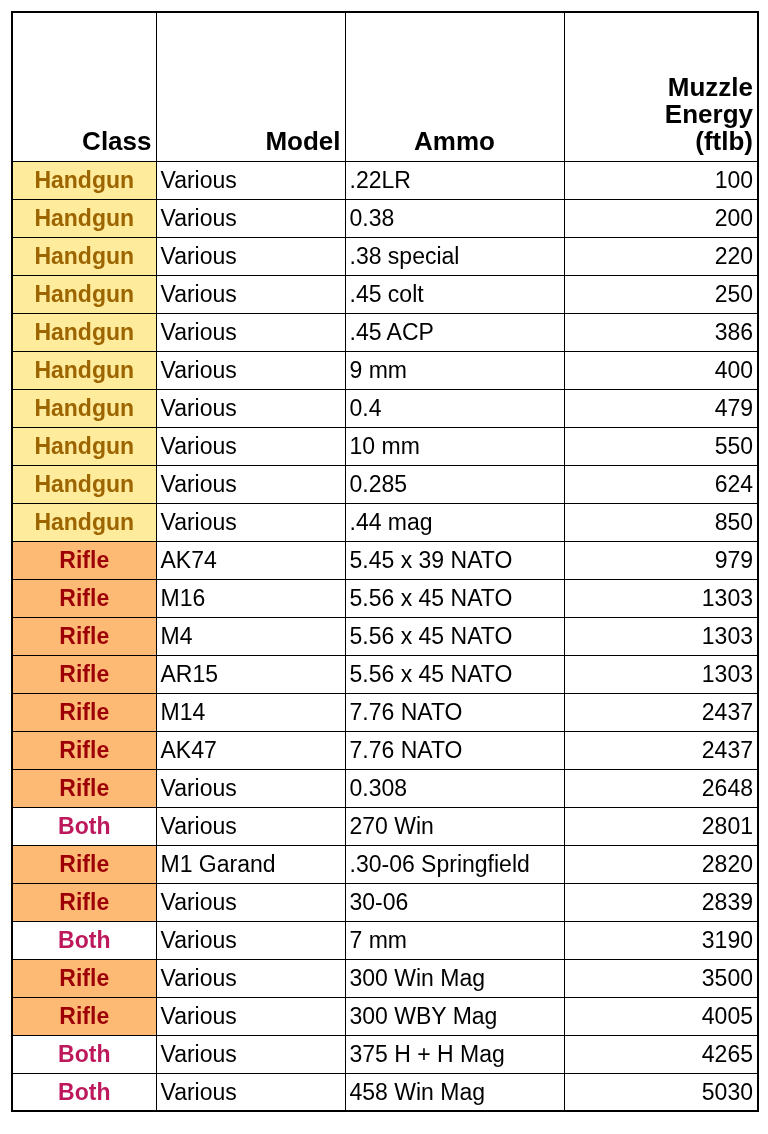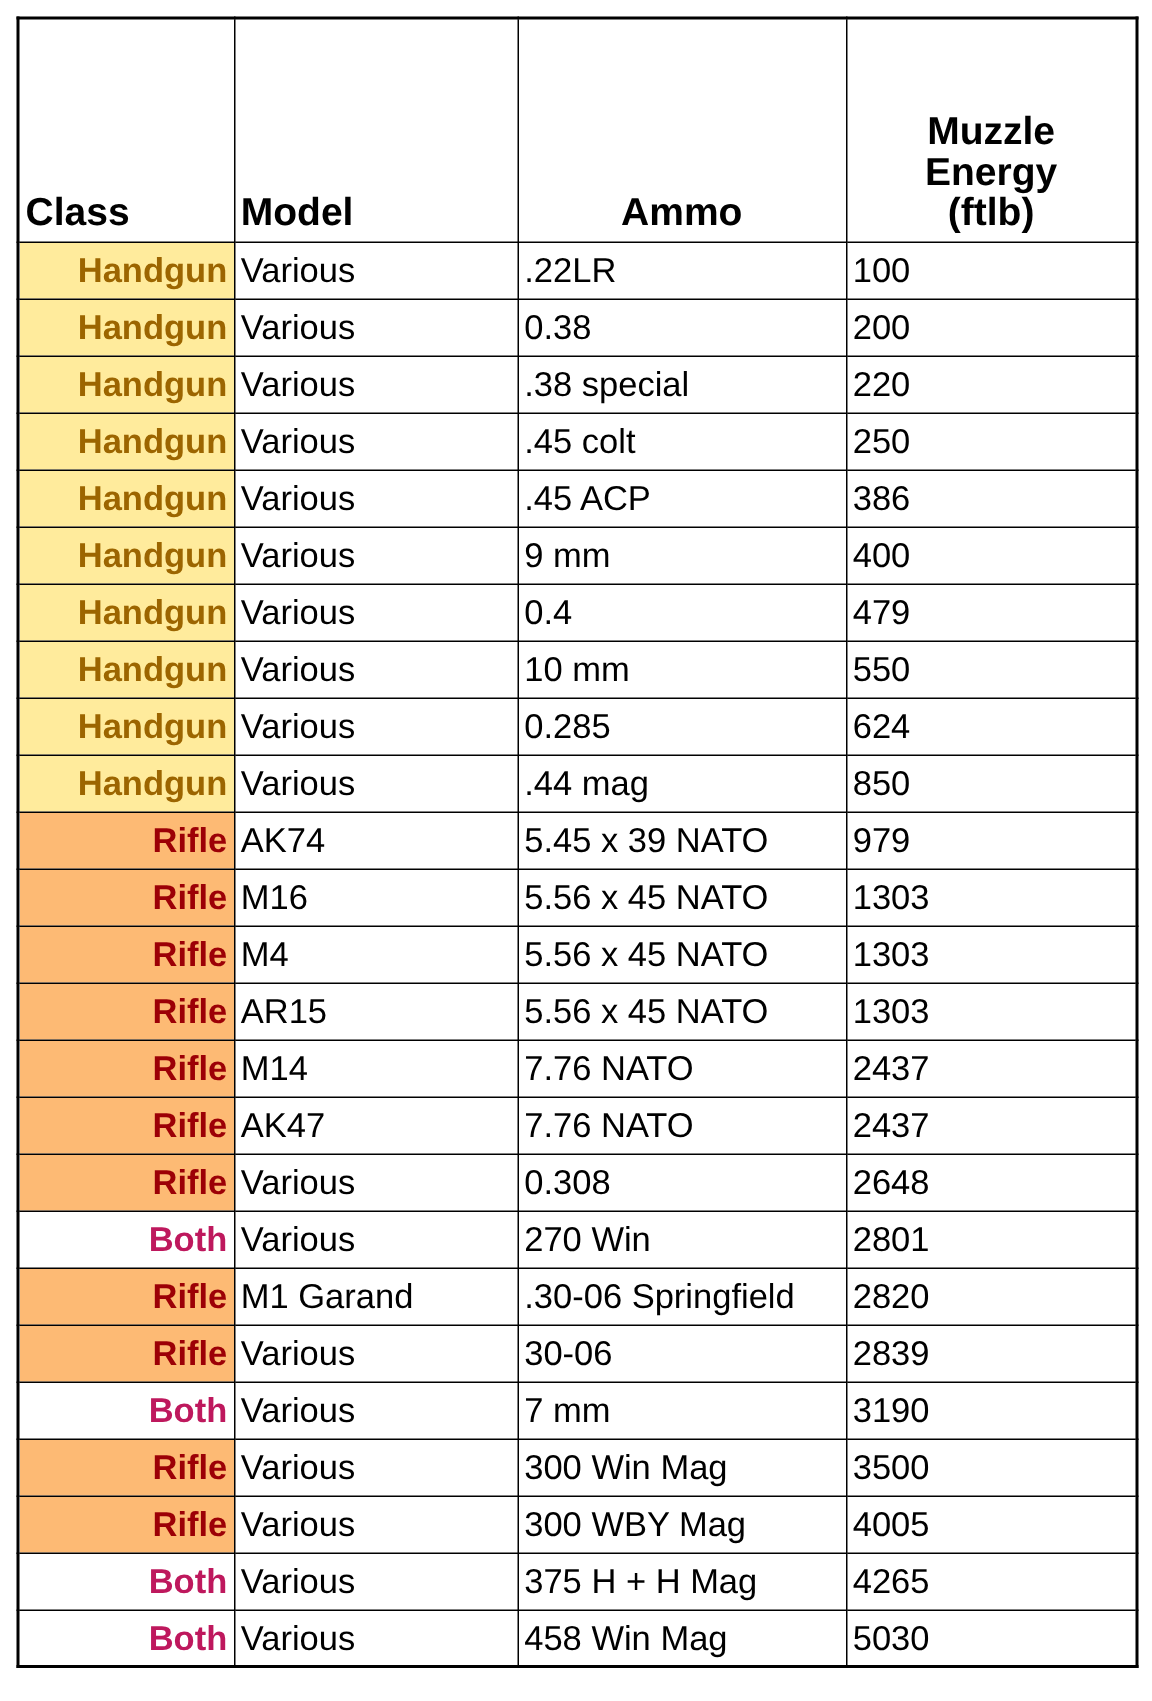--- a/index.html
+++ b/index.html
@@ -51,49 +51,50 @@
   
   thead tr.header-row th {
     height: 149px;
     vertical-align: bottom;
     font-weight: bold;
     color: #000000;
     background: #ffffff;
     padding-bottom: 5px;
     font-size: 26px;
   }
-  th.th-class, th.th-model { text-align: left; }
+  th.th-class, th.th-model { text-align: right; }
   th.th-ammo,  th.th-energy { text-align: center; }
-  th.th-energy { line-height: 1.22; }
+  th.th-energy { line-height: 1.22; text-align: right; }
 
   
   tbody tr { height: 38px; }
 
   tbody td {
     height: 38px;
     vertical-align: middle;
   }
 
   td.cell-class {
     font-weight: bold;
-    text-align: right;
+    text-align: center;
     padding-left: 5px;
   }
   td.cell-model {
     text-align: left;
     color: #000000;
     padding-left: 5px;
     margin-left: 16px;
   }
   td.cell-ammo {
     text-align: left;
     color: #000000;
     padding-left: 5px;
   }
   td.cell-energy {
+    text-align: right;
     color: #000000;
     padding-right: 6px;
   }
 
   
   .fmt-handgun { background: #ffeb9c; color: #9c6500; }
   .fmt-rifle   { background: #fdba74; color: #9c0006; }
   .fmt-both    { background: #ffffff; color: #be185d; }
 </style>
 </head>

